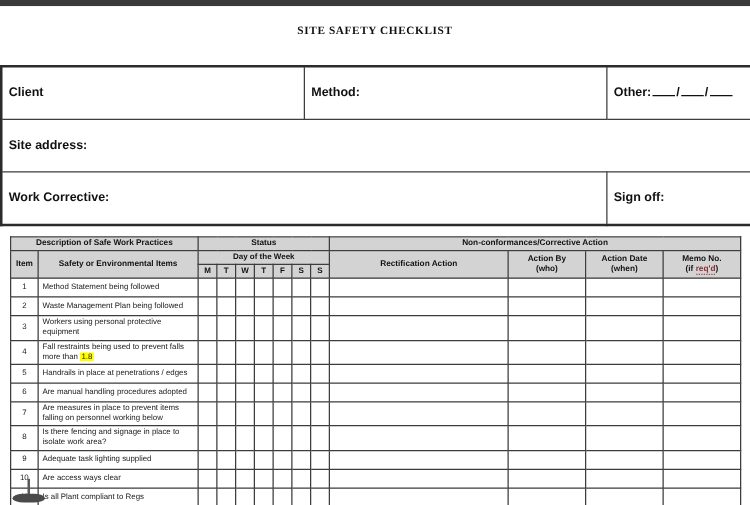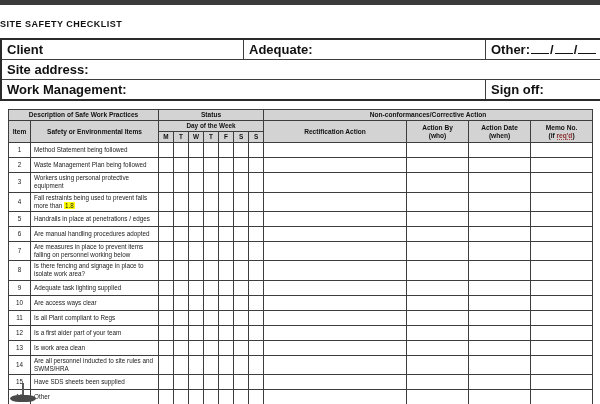--- a/index.html
+++ b/index.html
@@ -28,26 +28,27 @@
   .page {
     position: absolute;
     top: 5px; left: 0;
     width: 600px;
     height: 399px;
     background: #ffffff;
   }
 
   
   .doc-title {
-    text-align: left;
+    text-align: center;
     font-size: 9px;
     font-weight: bold;
     letter-spacing: 0.5px;
-    margin: 14px 0 9px 0;
+    margin: 14px 0 23px 0;
     color: #111;
+    font-family: Liberation Serif, serif;
   }
 
   
   table {
     border-collapse: collapse;
     table-layout: fixed;
   }
   td, th {
     border: 1px solid #3d3d3d;
     padding: 0;
@@ -56,23 +57,23 @@
   }
 
   
   .info-table {
     width: 584px;
     margin: 0 auto;
     border: 2px solid #2b2b2b;
   }
   .info-table td {
     height: 17px;
-    font-size: 13px;
+    font-size: 10px;
     font-weight: bold;
-    padding: 1px 5px;
+    padding: 12px 5px;
     color: #111;
     white-space: nowrap;
     overflow: hidden;
   }
   .date-cell .date-rule {
     display: inline-block;
     border-bottom: 1px solid #111;
     width: 18px;
     height: 6px;
     margin: 0 1px;
@@ -156,30 +157,30 @@
 <div class="top-strip"></div>
 
 <div class="page">
 
   <div class="doc-title">SITE SAFETY CHECKLIST</div>
 
   <table class="info-table">
     <tbody>
         <tr>
       <td style="width:231px;">Client</td>
-      <td style="width:231px;">Adequate:</td>
+      <td style="width:231px;">Method:</td>
       <td style="width:118px;" class="date-cell">
         <span>Other:</span><span class="date-rule"></span><span class="slash">/</span><span class="date-rule"></span><span class="slash">/</span><span class="date-rule"></span>
       </td>
     </tr>
     <tr>
       <td colspan="3">Site address:</td>
     </tr>
     <tr>
-      <td colspan="2" style="width:330px;">Work Management:</td>
+      <td colspan="2" style="width:330px;">Work Corrective:</td>
       <td>Sign off:</td>
     </tr>
   </tbody>
     </table>
 
   <div class="grid-wrap">
     <table class="grid">
       <colgroup>
         <col style="width:22px;">
         <col style="width:128px;">

